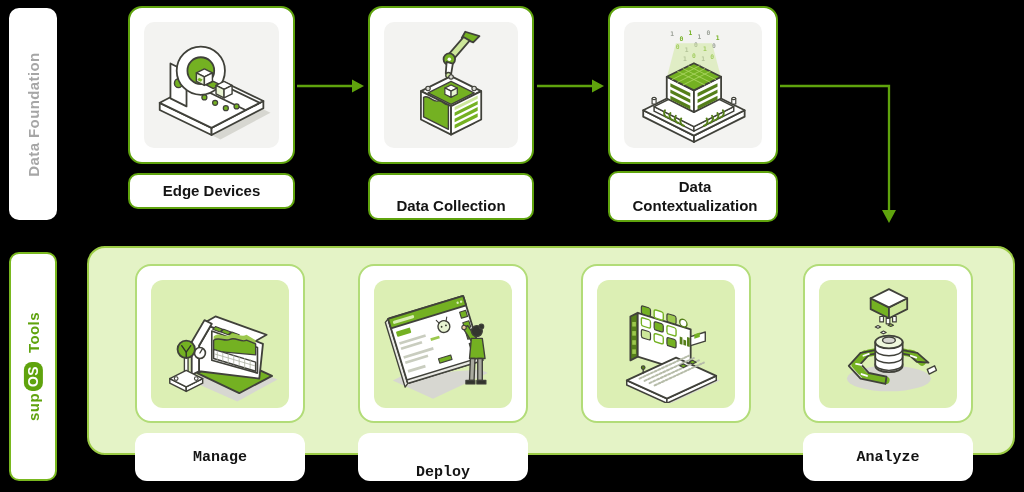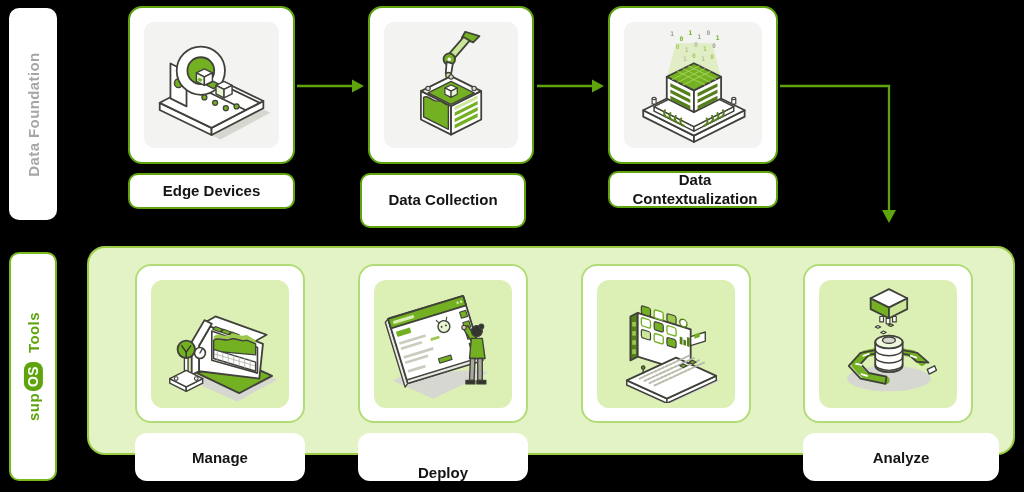--- a/index.html
+++ b/index.html
@@ -24,21 +24,21 @@
   .label-box{background:#fff;border:2px solid #5fa30d;border-radius:10px;display:flex;
              align-items:center;justify-content:center;text-align:center;font-weight:700;
              font-size:15px;color:#141414;line-height:1.25;padding:2px 8px;}
 
   
   .container-green{background:#e4f3c6;border:2px solid #9ccc45;border-radius:18px;}
   .card-bottom{background:#fff;border:2px solid #b2dc78;border-radius:16px;}
   .tile-green{position:absolute;left:14px;top:14px;right:14px;bottom:13px;background:#dcefb4;
               border-radius:12px;display:flex;align-items:center;justify-content:center;}
   .label-plain{background:#fff;border-radius:12px;display:flex;align-items:center;
-               justify-content:center;font-weight:700;font-size:15px;color:#141414;}
+               justify-content:center;font-weight:700;font-size:15px;color:#141414;font-family:Liberation Mono, monospace;}
 
   .ill{stroke:#40413a;stroke-width:2;stroke-linejoin:round;stroke-linecap:round;fill:#fff;
        width:92%;height:92%;}
   .arrow-layer{position:absolute;left:0;top:0;pointer-events:none;}
 </style>
 </head>
 <body>
 
 <div class="stage">
 
@@ -99,21 +99,21 @@
         <polygon points="74,109 100,96 100,100 74,113" fill="#74b122" stroke="none"></polygon>
         <polygon points="70,64 77,67.5 70,71 63,67.5" stroke-width="1.4"></polygon>
         <polygon points="63,67.5 70,71 70,78 63,74.5" stroke-width="1.4"></polygon>
         <polygon points="70,71 77,67.5 77,74.5 70,78" fill="#e8f4d2" stroke-width="1.4"></polygon>
         <circle cx="44" cy="68" r="2.5" fill="#d9d9d3" stroke-width="1.3"></circle>
         <circle cx="96" cy="68" r="2.5" fill="#d9d9d3" stroke-width="1.3"></circle>
         <circle cx="70" cy="55" r="2.5" fill="#d9d9d3" stroke-width="1.3"></circle>
       </svg>
     </div>
   </div>
-  <div class="abs label-box" style="left:360px;top:173px;width:166px;height:55px;">
+  <div class="abs label-box" style="left:368px;top:173px;width:166px;height:47px;align-items:flex-end;">
     <span>Data Collection</span>
   </div>
 
   <div class="abs card-top" style="left:608px;top:6px;width:170px;height:158px;">
     <div class="tile-gray">
       <svg class="ill" viewBox="0 0 139 128">
         <g stroke="none" font-family="'DejaVu Sans Mono',monospace" font-size="7" font-weight="700">
           <text x="44" y="10" fill="#9aa096">1</text>
             <text x="54" y="15" fill="#74b122">0</text>
           <text x="64" y="9" fill="#74b122">1</text>
@@ -168,21 +168,21 @@
           <polygon points="44,62 66,73 66,77 44,66"></polygon>
             <polygon points="44,69 66,80 66,84 44,73"></polygon>
           <polygon points="44,76 66,87 66,91 44,80"></polygon>
           <polygon points="74,73 96,62 96,66 74,77"></polygon>
             <polygon points="74,80 96,69 96,73 74,84"></polygon>
           <polygon points="74,87 96,76 96,80 74,91"></polygon>
         </g>
       </svg>
     </div>
   </div>
-  <div class="abs label-box" style="left:608px;top:171px;width:170px;height:37px;padding-left:12px;">
+  <div class="abs label-box" style="left:608px;top:171px;width:170px;height:51px;padding-left:12px;">
     <span>Data Contextualization</span>
   </div>
 
   <svg class="arrow-layer" width="1024" height="492" viewBox="0 0 1024 492">
     <g stroke="#5fa30d" stroke-width="2.3" fill="#5fa30d">
       <g>
         <line x1="297" y1="86" x2="352" y2="86"></line>
         <polygon points="352,79.5 352,92.5 364,86" stroke="none"></polygon>
       </g>
       <g>
@@ -374,17 +374,17 @@
         <ellipse cx="70" cy="60" rx="7" ry="3.5" fill="#d7d7d1" stroke-width="1.5"></ellipse>
         <g stroke="#fff" stroke-width="2">
           <line x1="40" y1="97" x2="46" y2="99"></line>
             <line x1="34" y1="86" x2="40" y2="87"></line>
           <line x1="42" y1="77" x2="48" y2="75"></line>
             <line x1="94" y1="77" x2="100" y2="79"></line>
         </g>
       </svg>
     </div>
   </div>
-  <div class="abs label-plain" style="left:803px;top:433px;width:196px;height:48px;">
+  <div class="abs label-plain" style="left:803px;top:433px;width:170px;height:48px;">
     <span>Analyze</span>
   </div>
 
 </div>
 
 </body></html>

